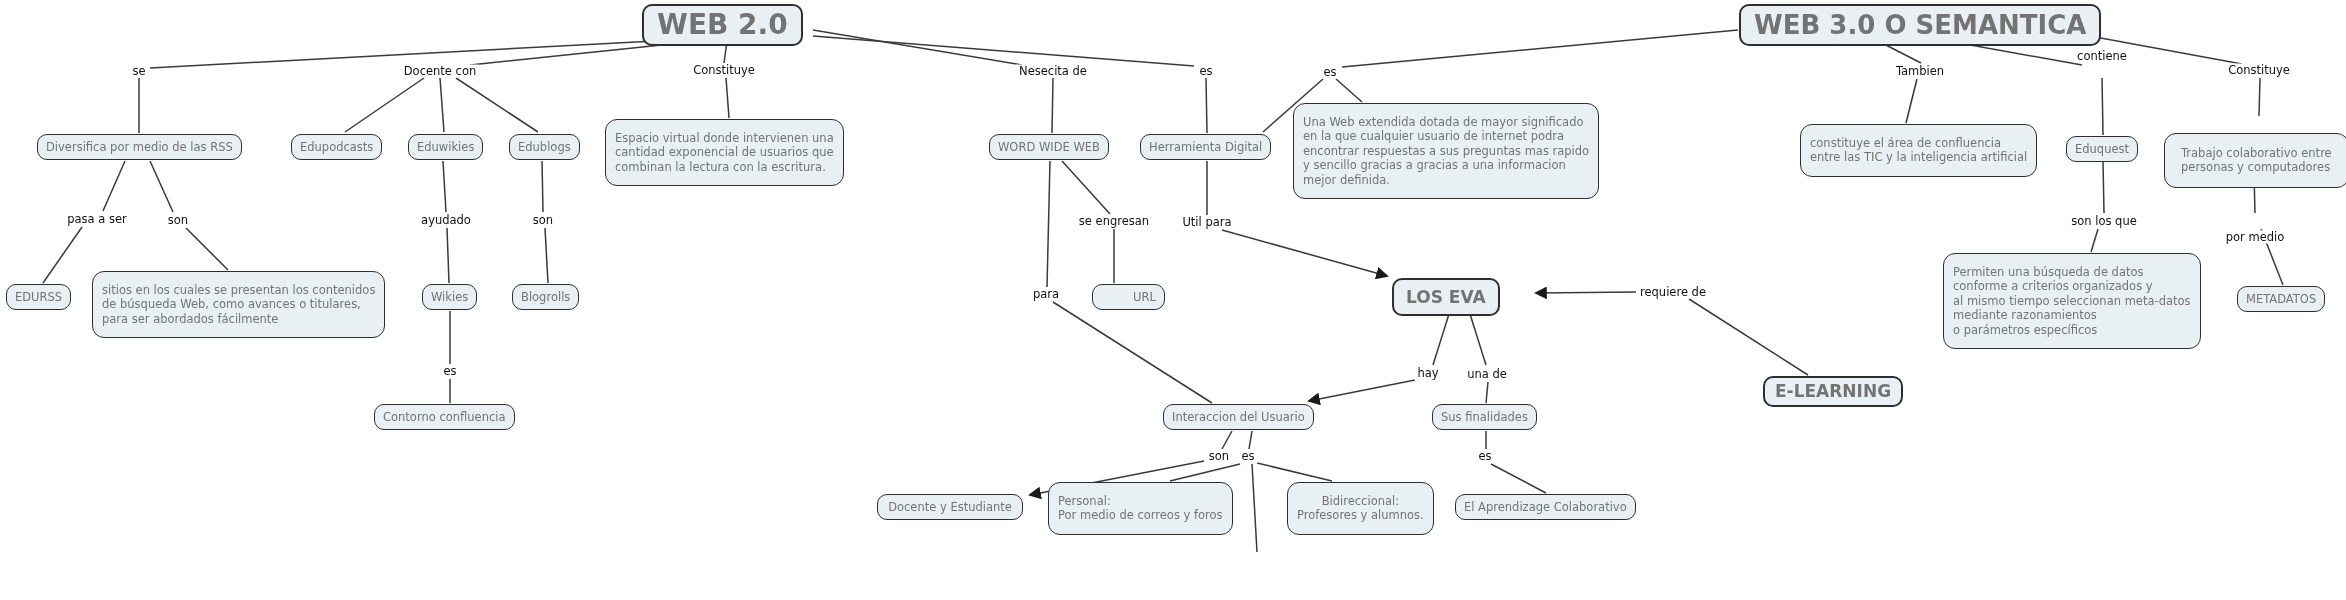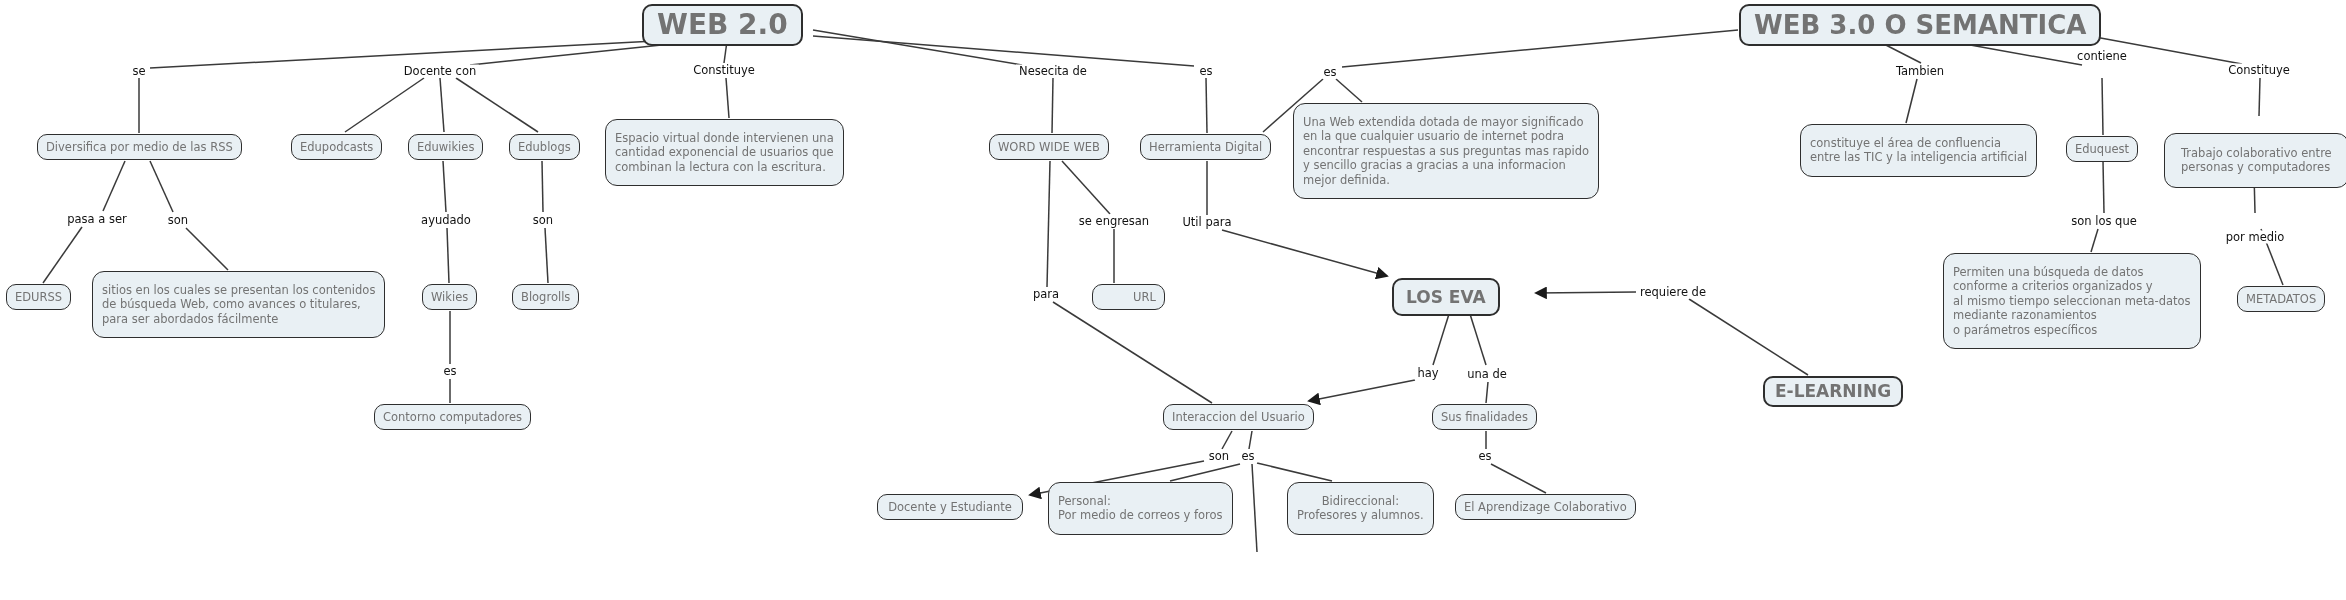--- a/index.html
+++ b/index.html
@@ -151,21 +151,21 @@
   <div class="node" style="left:512px;top:284px;">Blogrolls</div>
   <div class="node" style="left:1092px;top:284px;padding-left:40px;">URL</div>
   <div class="node eva" style="left:1392px;top:278px;">LOS EVA</div>
   <div class="node multi" style="left:1943px;top:253px;">Permiten una búsqueda de datos
 conforme a criterios organizados y
 al mismo tiempo seleccionan meta-datos
 mediante razonamientos
 o parámetros específicos</div>
   <div class="node" style="left:2237px;top:286px;">METADATOS</div>
 
-  <div class="node" style="left:374px;top:404px;">Contorno computadores</div>
+  <div class="node" style="left:374px;top:404px;">Contorno confluencia</div>
   <div class="node" style="left:1163px;top:404px;">Interaccion del Usuario</div>
   <div class="node" style="left:1432px;top:404px;">Sus finalidades</div>
   <div class="node elearn" style="left:1763px;top:376px;">E-LEARNING</div>
 
   <div class="node" style="left:877px;top:494px;min-width:146px;">Docente y Estudiante</div>
   <div class="node multi" style="left:1048px;top:482px;">Personal:
 Por medio de correos y foros</div>
   <div class="node multi ctr" style="left:1287px;top:482px;">Bidireccional:
 Profesores y alumnos.</div>
   <div class="node" style="left:1455px;top:494px;">El Aprendizage Colaborativo</div>

